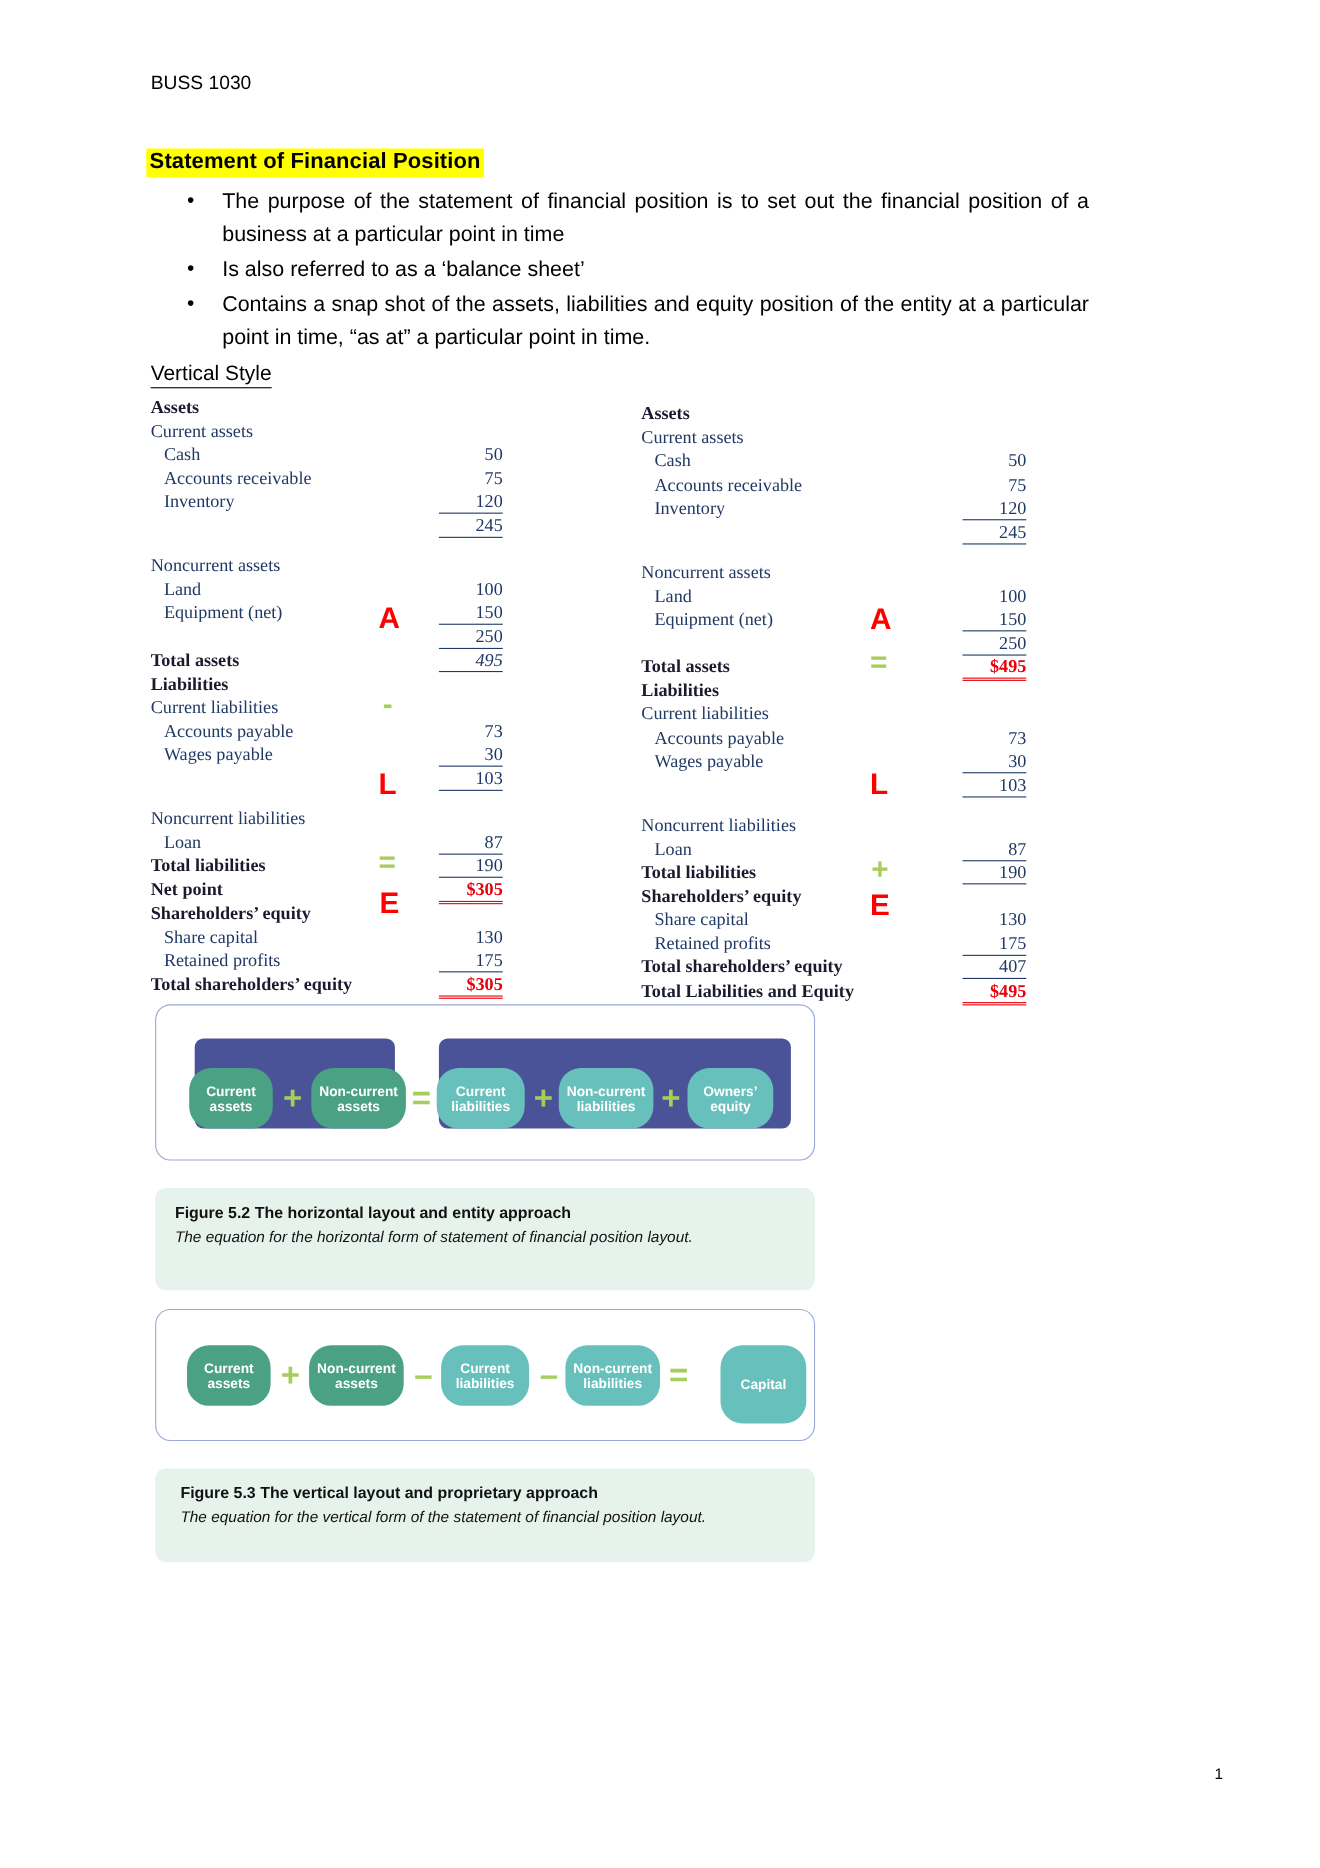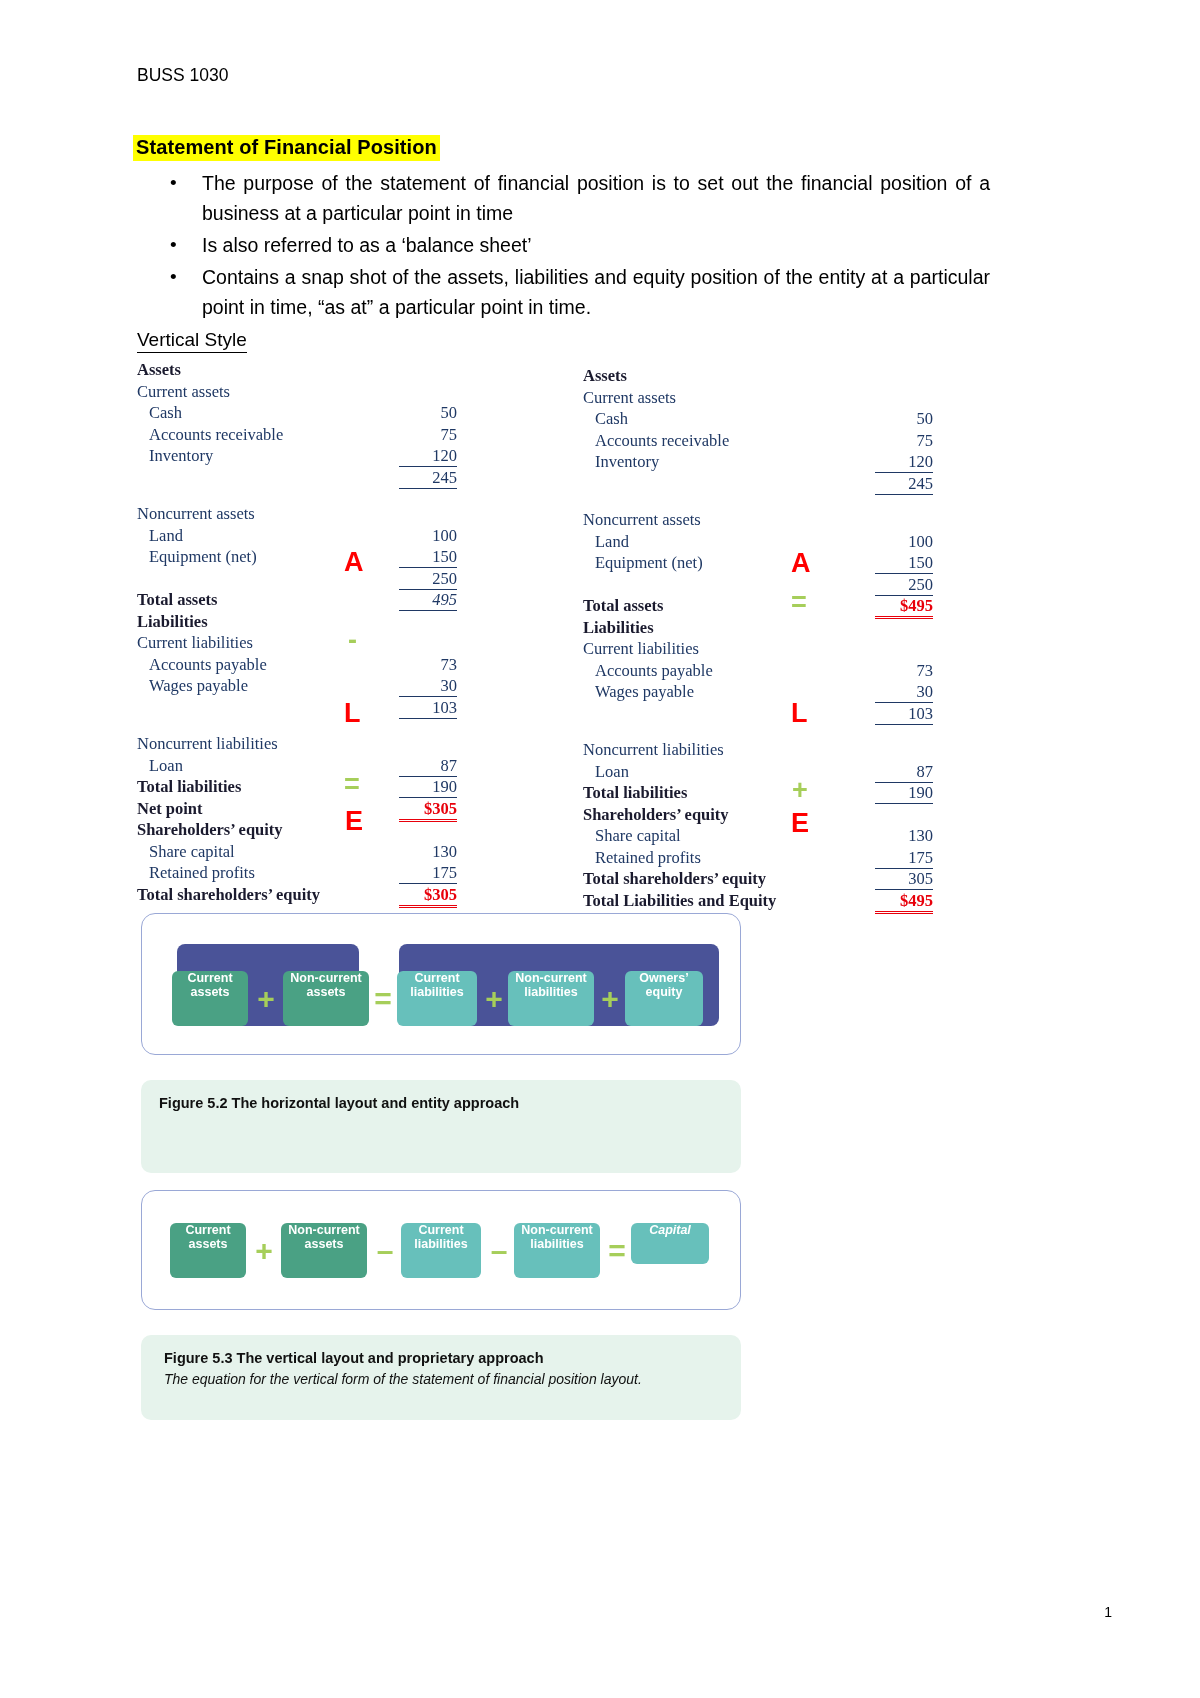--- a/index.html
+++ b/index.html
@@ -41,21 +41,21 @@
   .bs .spacer{height:15px;}
   .mark{position:absolute;color:#ff0000;font-family:"Liberation Sans",sans-serif;
         font-weight:bold;font-size:27px;line-height:1;}
   .mark.op{font-size:27px;}
 
   
   .figwrap{position:absolute;}
   .figcard{position:relative;border:1.6px solid #9aa8d6;border-radius:14px;background:#ffffff;
            box-sizing:border-box;}
   .band{position:absolute;background:#4a5398;border-radius:8px;}
-  .box{position:absolute;border-radius:6px;display:flex;justify-content:center;
+  .box{position:absolute;border-radius:20px;display:flex;align-items:center;justify-content:center;
        text-align:center;color:#ffffff;font-weight:bold;font-size:12.5px;line-height:14px;
        font-family:"Liberation Sans",sans-serif;}
   .box.dark{background:#4aa184;}
   .box.light{background:#67c0bb;}
   .op{position:absolute;color:#a6ce5a;font-weight:bold;font-size:30px;line-height:1;
       font-family:"Liberation Sans",sans-serif;display:flex;align-items:center;justify-content:center;}
   .cap{position:absolute;background:#e6f3ec;border-radius:10px;box-sizing:border-box;padding:14px 18px;margin-top:25px;}
   .cap .t{font-size:14.5px;font-weight:bold;color:#111;line-height:19px;}
   .cap .s{font-size:14px;font-style:italic;color:#111;line-height:19px;margin-top:2px;}
 
@@ -263,21 +263,21 @@
       <div class="row">
         <span class="lbl ind">Share capital</span>
         <span class="num" style="left: 292px;">130</span>
       </div>
       <div class="row">
         <span class="lbl ind">Retained profits</span>
         <span class="num u1" style="left: 292px;">175</span>
       </div>
       <div class="row">
         <span class="lbl b">Total shareholders’ equity</span>
-        <span class="num u1" style="left: 292px;">305</span>
+        <span class="num u1" style="left: 292px;">407</span>
       </div>
       <div class="row">
         <span class="lbl b">Total Liabilities and Equity</span>
         <span class="num red" style="left: 292px;">$495</span>
       </div>
     </div>
   <div class="mark" style="left:791px;top:550px;">A</div>
   <div class="mark op" style="left:791px;top:589px;">=</div>
   <div class="mark" style="left:791px;top:700px;">L</div>
   <div class="mark op" style="left:792px;top:777px;">+</div>
@@ -303,20 +303,21 @@
       <div class="box light" style="left:366px;top:57px;width:86px;height:55px;">
         <div><span>Non-current</span><br><span>liabilities</span></div>
       </div>
       <div class="op" style="left:453px;top:73px;width:30px;height:24px;">+</div>
       <div class="box light" style="left:483px;top:57px;width:78px;height:55px;">
         <div><span>Owners’</span><br><span>equity</span></div>
       </div>
     </div>
     <div class="cap" style="left:0;top:142px;width:600px;height:93px;">
       <div class="t">Figure 5.2 The horizontal layout and entity approach</div>
+      <div class="s">The equation for the horizontal form of statement of financial position layout.</div>
     </div>
   </div>
 
   <div class="figwrap" style="left:141px;top:1190px;width:600px;height:200px;">
     <div class="figcard" style="position:absolute;left:0;top:0;width:600px;height:120px;">
       <div class="box dark" style="left:28px;top:32px;width:76px;height:55px;">
         <div><span>Current</span><br><span>assets</span></div>
       </div>
       <div class="op" style="left:106px;top:48px;width:32px;height:24px;">+</div>
       <div class="box dark" style="left:139px;top:32px;width:86px;height:55px;">
@@ -324,21 +325,21 @@
       </div>
       <div class="op" style="left:227px;top:48px;width:32px;height:24px;">–</div>
       <div class="box light" style="left:259px;top:32px;width:80px;height:55px;">
         <div><span>Current</span><br><span>liabilities</span></div>
       </div>
       <div class="op" style="left:342px;top:48px;width:30px;height:24px;">–</div>
       <div class="box light" style="left:372px;top:32px;width:86px;height:55px;">
         <div><span>Non-current</span><br><span>liabilities</span></div>
       </div>
       <div class="op" style="left:460px;top:48px;width:30px;height:24px;">=</div>
-      <div class="box light" style="left:489px;top:32px;width:78px;height:41px;font-style:italic;">
+      <div class="box light" style="left:513px;top:32px;width:78px;height:71px;">
         <div><span>Capital</span><span></span></div>
       </div>
     </div>
     <div class="cap" style="left:0;top:120px;width:600px;height:85px;padding-left:23px;">
       <div class="t">Figure 5.3 The vertical layout and proprietary approach</div>
       <div class="s">The equation for the vertical form of the statement of financial position layout.</div>
     </div>
   </div>
 
   <div class="pageno">1</div>

